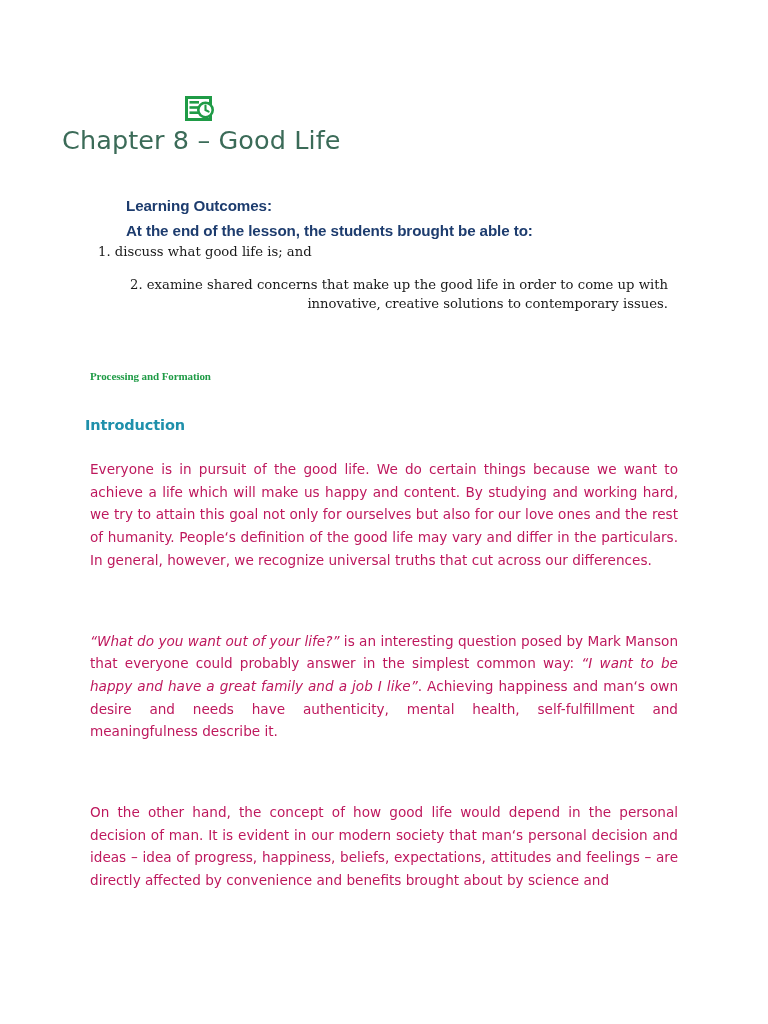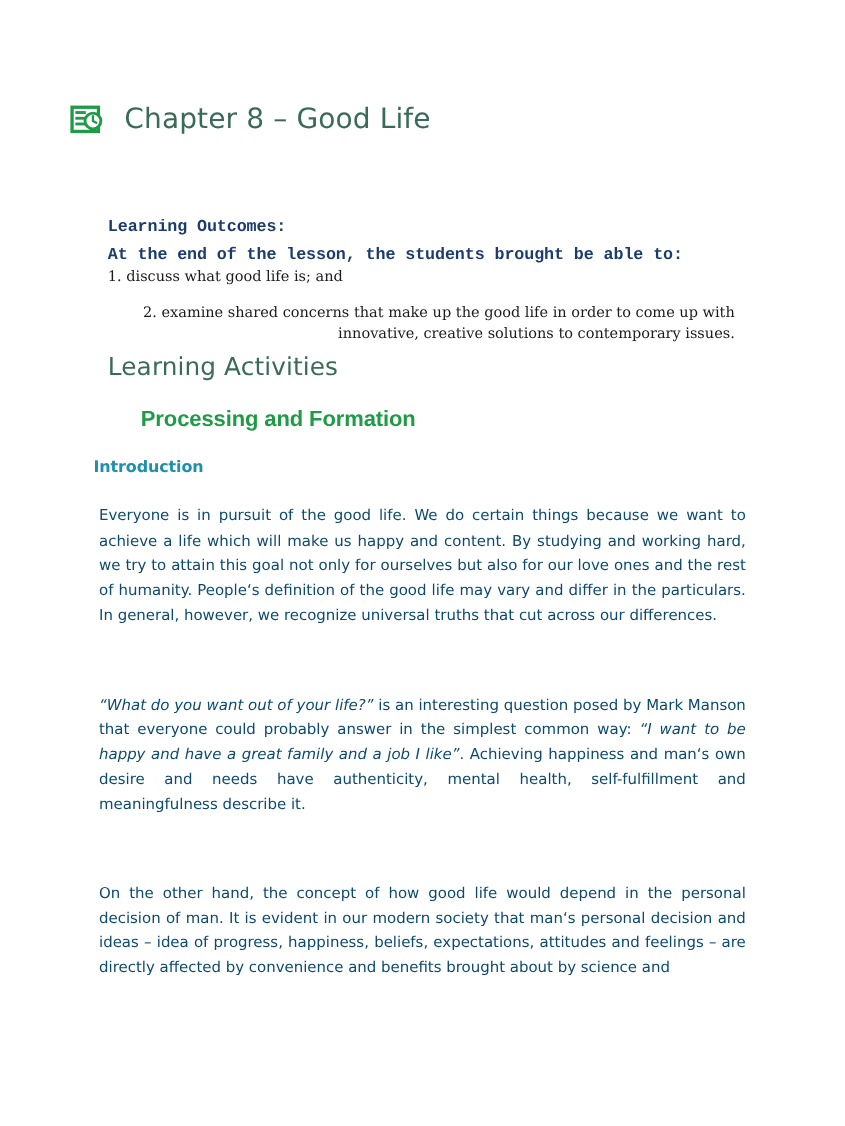--- a/index.html
+++ b/index.html
@@ -23,21 +23,22 @@
     box-sizing: border-box;
   }
 
   
   .title-row {
     position: absolute;
     left: 62px;
     top: 90px;
     display: flex;
     align-items: center;
-    gap: 15px;
+    gap: 0px;
+    flex-direction: column;
   }
   .chapter-icon {
     width: 34px;
     height: 34px;
     flex: 0 0 34px;
     display: block;
     margin-right: 2px;
     margin-top: 2px;
   }
   .chapter-title {
@@ -51,27 +52,28 @@
   }
 
   
   .outcomes {
     position: absolute;
     left: 98px;
     top: 194px;
     width: 580px;
   }
   .outcome-head {
-    font-family: Liberation Mono, monospace;
+    font-family: Liberation Sans, sans-serif;
     font-weight: bold;
     font-size: 15.2px;
     color: #1d3c6e;
     line-height: 1.62;
     letter-spacing: -0.1px;
     white-space: nowrap;
+    margin-left: 28px;
   }
   .outcome-item {
     font-family: "DejaVu Serif", "Liberation Serif", serif;
     font-size: 13.2px;
     color: #1a1a1a;
     line-height: 1.42;
     margin-top: 0;
     text-align: left;
   }
   .outcome-item.second {
@@ -88,26 +90,25 @@
     font-family: "DejaVu Sans", sans-serif;
     font-size: 22.5px;
     font-weight: 400;
     color: #3b6b58;
     letter-spacing: 0.1px;
   }
   .h-processing {
     position: absolute;
     left: 90px;
     top: 370px;
-    font-family: Liberation Sans, sans-serif;
-    font-size: 20px;
+    font-family: Liberation Serif, serif;
+    font-size: 11px;
     font-weight: bold;
     color: #1f9b46;
     letter-spacing: -0.1px;
-    margin-left: 38px;
   }
   .h-introduction {
     position: absolute;
     left: 85px;
     top: 417px;
     font-family: "DejaVu Sans", sans-serif;
     font-size: 14.5px;
     font-weight: bold;
     color: #1f90ab;
     letter-spacing: -0.1px;
@@ -116,21 +117,21 @@
   
   .body-col {
     position: absolute;
     left: 90px;
     top: 458px;
     width: 588px;
   }
   .para {
     font-family: "DejaVu Sans", sans-serif;
     font-size: 13.6px;
-    color: #0c4a6e;
+    color: #be185d;
     line-height: 22.7px;
     text-align: justify;
     text-justify: inter-word;
     margin: 0;
     hyphens: none;
   }
   .para.p2 { margin-top: 58px; }
   .para.p3 { margin-top: 58px; }
   .para i { font-style: italic; }
 </style>
@@ -153,21 +154,20 @@
     <span class="chapter-title">Chapter 8 – Good Life</span>
   </div>
 
   <div class="outcomes">
     <div class="outcome-head">Learning Outcomes:</div>
     <div class="outcome-head">At the end of the lesson, the students brought be able to:</div>
     <div class="outcome-item">1. discuss what good life is; and</div>
     <div class="outcome-item second">2. examine shared concerns that make up the good life in order to come up with innovative, creative solutions to contemporary issues.</div>
   </div>
 
-  <div class="h-activities">Learning Activities</div>
   <div class="h-processing">Processing and Formation</div>
   <div class="h-introduction">Introduction</div>
 
   <div class="body-col">
     <p class="para p1">Everyone is in pursuit of the good life. We do certain things because we want to achieve a life which will make us happy and content. By studying and working hard, we try to attain this goal not only for ourselves but also for our love ones and the rest of humanity. People‘s definition of the good life may vary and differ in the particulars. In general, however, we recognize universal truths that cut across our differences.</p>
 
     <p class="para p2"><i>“What do you want out of your life?”</i><span> is an interesting question posed by Mark Manson that everyone could probably answer in the simplest common way: </span><i>“I want to be happy and have a great family and a job I like”</i><span>. Achieving happiness and man‘s own desire and needs have authenticity, mental health, self-fulfillment and meaningfulness describe it.</span></p>
 
     <p class="para p3">On the other hand, the concept of how good life would depend in the personal decision of man. It is evident in our modern society that man‘s personal decision and ideas – idea of progress, happiness, beliefs, expectations, attitudes and feelings – are directly affected by convenience and benefits brought about by science and</p>
   </div>

